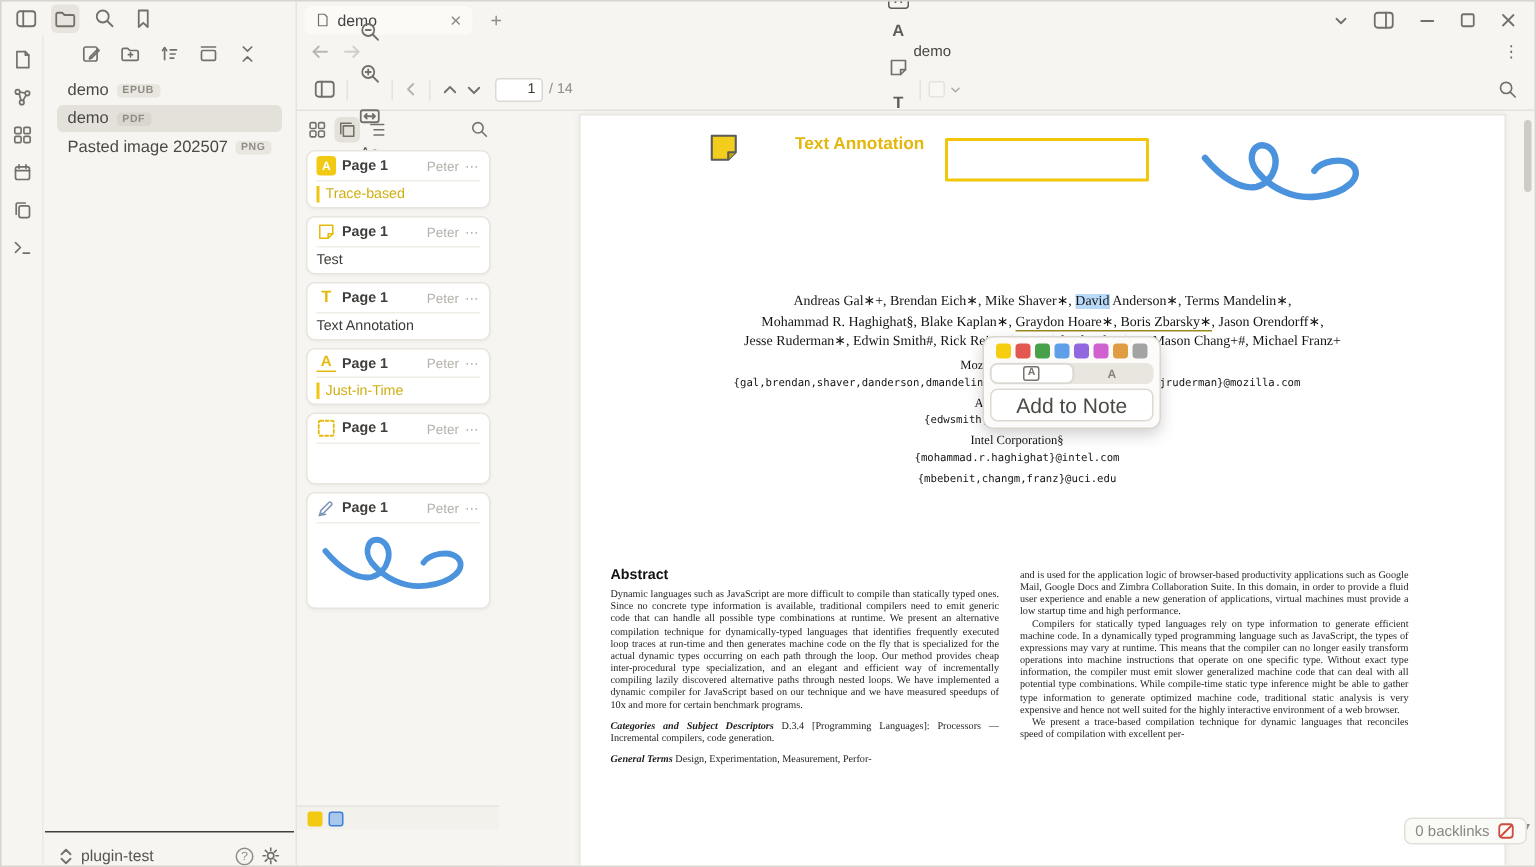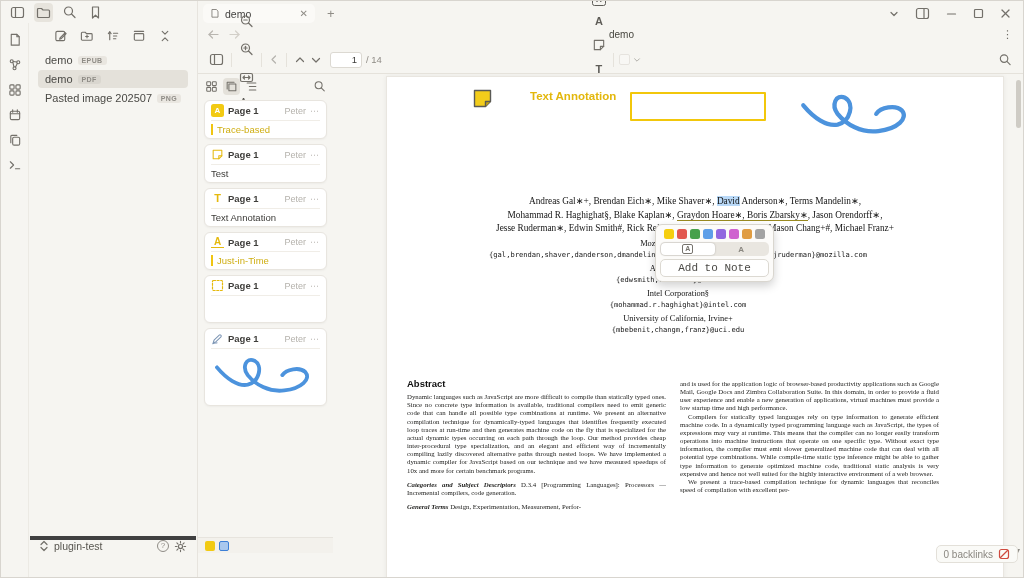--- a/index.html
+++ b/index.html
@@ -16,21 +16,21 @@
   .ribbon{position:absolute;left:0;top:22px;width:28px;bottom:0;display:flex;flex-direction:column;align-items:center;
           gap:11px;padding-top:10px;border-right:1px solid #eceae4;}
   
   .filepanel{position:absolute;left:29px;top:22px;width:166px;bottom:0;display:flex;flex-direction:column;}
   .factions{display:flex;gap:12px;justify-content:center;align-items:center;padding:6px 0 8px;}
   .flist{flex:1;padding:0 8px;}
   .fitem{display:flex;align-items:center;gap:5px;padding:3px 7px;border-radius:4px;font-size:11px;color:#4a4945;margin-bottom:1px;}
   .fitem.active{background:#e4e1da;}
   .badge{font-size:7px;font-weight:bold;color:#8f8c86;background:#e9e6e0;padding:1px 4px;border-radius:3px;letter-spacing:.4px;}
   .fitem.active .badge{background:#d9d6cf;}
-  .vault{height:41px;border-top:4px solid #404040;display:flex;align-items:flex-start;gap:5px;padding:0 9px;font-size:10.5px;color:#57554f;}
+  .vault{height:23px;border-top:1px solid #404040;display:flex;align-items:flex-end;gap:5px;padding:0 9px;font-size:10.5px;color:#57554f;}
   .vault .sp{flex:1;}
   .qmark{width:12px;height:12px;border:1px solid #8f8c86;border-radius:50%;font-size:8px;line-height:10px;text-align:center;color:#8f8c86;}
   
   .ws{position:absolute;left:196px;top:0;right:0;bottom:0;display:flex;flex-direction:column;border-left:1px solid #e7e4de;}
   .tabbar{height:22px;display:flex;align-items:center;padding:3px 8px 0 5px;}
   .tab{display:flex;align-items:center;gap:5px;background:#fbfaf7;border-radius:5px;padding:0 7px;height:19px;font-size:10.5px;color:#434240;width:112px;}
   .tab .x{margin-left:auto;color:#8f8c86;font-size:10px;}
   .newtab{margin-left:8px;color:#8f8c86;font-size:13px;padding:0 4px;}
   .winctl{margin-left:auto;display:flex;align-items:center;gap:16px;padding-right:4px;}
   .vhead{height:23px;display:flex;align-items:center;padding:0 9px;gap:8px;}
@@ -103,21 +103,21 @@
   .pcol .mt{margin-top:6px;}
   
   .popup{position:absolute;left:268px;top:147px;width:119px;background:#fcfbf9;border:1px solid #d9d6cf;border-radius:7px;
          box-shadow:0 4px 10px rgba(0,0,0,.18);padding:4px;display:flex;flex-direction:column;gap:3px;font-family:"Liberation Sans",sans-serif;}
   .swrow{display:flex;gap:3px;justify-content:center;}
   .sw{width:10px;height:10px;border-radius:2.5px;}
   .segrow{display:flex;background:#e9e6e0;border-radius:5px;padding:1px;}
   .seg{flex:1;text-align:center;font-size:8px;font-weight:bold;color:#8a8780;padding:1px 0;display:flex;justify-content:center;align-items:center;}
   .seg.on{background:#fff;border-radius:4px;box-shadow:0 0 2px rgba(0,0,0,.25);color:#55534e;}
   .seg .bA{width:11px;height:10px;border:1px solid #77746e;border-radius:2px;font-size:7px;line-height:8px;color:#77746e;}
-  .addnote{background:#fff;border:1px solid #dcd9d2;border-radius:5px;font-size:11px;color:#4a4945;text-align:center;padding:2px 0;font-family:Liberation Mono, monospace;}
+  .addnote{background:#fff;border:1px solid #dcd9d2;border-radius:5px;font-size:14px;color:#4a4945;text-align:center;padding:2px 0;}
   
   .pill{position:absolute;right:5px;bottom:14px;height:18px;display:flex;align-items:center;gap:5px;padding:0 7px;
         background:#fafaf7;border:1px solid #e3e0d9;border-radius:5px;font-size:10px;color:#8a8780;}
 </style>
 </head>
 <body>
 
 <div class="app">
 
   <div class="corner">
@@ -524,21 +524,20 @@
             </div>
             <div class="grp">
               <div>Adobe Systems#</div>
               <div class="em">{edwsmith,rreitmai}@adobe.com</div>
             </div>
             <div class="grp">
               <div>Intel Corporation§</div>
               <div class="em">{mohammad.r.haghighat}@intel.com</div>
             </div>
             <div class="grp">
-              <div>University of California, Irvine+</div>
               <div class="em">{mbebenit,changm,franz}@uci.edu</div>
             </div>
           </div>
 
           <div class="pcol l">
             <h3>Abstract</h3>
             <p>Dynamic languages such as JavaScript are more difficult to compile than statically typed ones. Since no concrete type information is available, traditional compilers need to emit generic code that can handle all possible type combinations at runtime. We present an alternative compilation technique for dynamically-typed languages that identifies frequently executed loop traces at run-time and then generates machine code on the fly that is specialized for the actual dynamic types occurring on each path through the loop. Our method provides cheap inter-procedural type specialization, and an elegant and efficient way of incrementally compiling lazily discovered alternative paths through nested loops. We have implemented a dynamic compiler for JavaScript based on our technique and we have measured speedups of 10x and more for certain benchmark programs.</p>
             <p class="mt"><span class="lead">Categories and Subject Descriptors</span><span> D.3.4 [Programming Languages]: Processors — Incremental compilers, code generation.</span></p>
             <p class="mt"><span class="lead">General Terms</span><span> Design, Experimentation, Measurement, Perfor-</span></p>
           </div>

